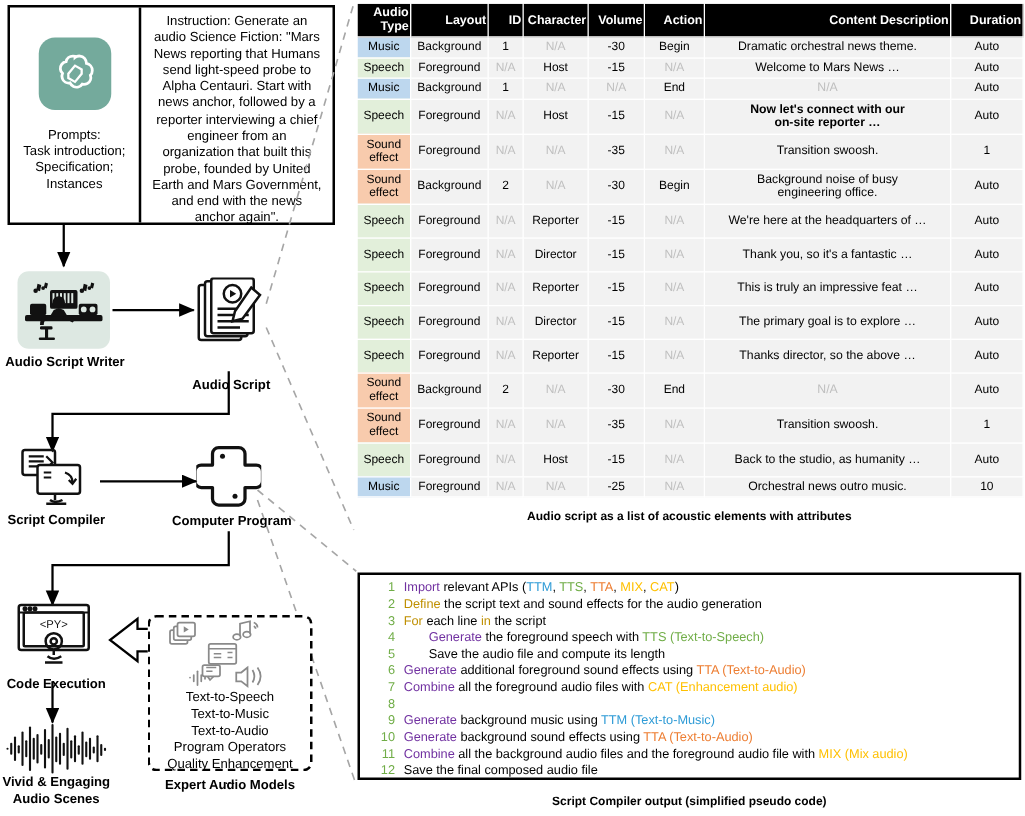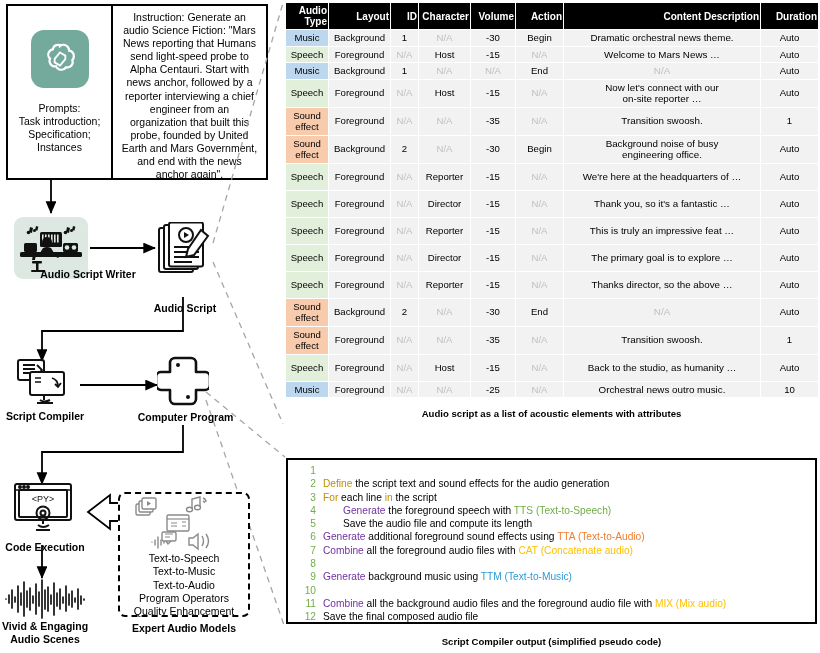--- a/index.html
+++ b/index.html
@@ -137,21 +137,21 @@
       <circle cx="55.5" cy="11.4" r="1.5"></circle>
     <circle cx="31" cy="23" r="5"></circle>
     <path d="M27 29 q4 -2 8 0 l3 5 l-14 0 z"></path>
     <path d="M35 34 q6 -1 9 3 l-2 2 q-4 -3 -8 -2 z"></path>
     <path d="M20 34 q-4 1 -4 7 l3 0 q0 -4 3 -5 z"></path>
     <rect x="16" y="42" width="10" height="2.5" rx="1"></rect>
     <rect x="20" y="44" width="2.5" height="8"></rect>
     <rect x="15" y="51" width="13" height="2" rx="1"></rect>
   </g>
 </svg>
-<div class="abs node-label" style="left:0;top:268px;width:104px;margin-left:36px;">Audio Script Writer</div>
+<div class="abs node-label" style="left:0;top:284px;width:104px;">Audio Script Writer</div>
 
 <svg class="abs" style="left:155px;top:222px;" width="60" height="60" viewBox="0 0 60 60">
   <g fill="none" stroke="#111" stroke-width="2">
     <rect x="4" y="6" width="34" height="44" rx="2"></rect>
     <rect x="9" y="3" width="34" height="44" rx="2" fill="#fff"></rect>
     <rect x="14" y="0.5" width="34" height="44" rx="2" fill="#fff"></rect>
     <circle cx="31" cy="13" r="7"></circle>
     <path d="M29 10 l5 3 l-5 3 z" fill="#111" stroke="none"></path>
     <path d="M19 25 h25 M19 30 h25 M19 35 h25 M19 40 h18"></path>
     <path d="M46 8 l7 6 l-14 19 l-8 2 l2 -8 z" fill="#fff"></path>
@@ -327,21 +327,21 @@
           <td class="desc na" style="white-space: pre-line;">N/A</td>
           <td style="white-space: pre-line;">Auto</td>
         </tr>
         <tr>
           <td class="t-speech" style="white-space: pre-line; height: 22px;">Speech</td>
           <td style="white-space: pre-line; height: 22px;">Foreground</td>
           <td class="na" style="white-space: pre-line; height: 22px;">N/A</td>
           <td style="white-space: pre-line; height: 22px;">Host</td>
           <td style="white-space: pre-line; height: 22px;">-15</td>
           <td class="na" style="white-space: pre-line; height: 22px;">N/A</td>
-          <td class="desc" style="white-space: pre-line; height: 22px;">Now let's connect with our
+          <td class="desc" style="white-space: pre-line; height: 22px; font-weight: bold;">Now let's connect with our
 on-site reporter …</td>
           <td style="white-space: pre-line; height: 22px;">Auto</td>
         </tr>
         <tr>
           <td class="t-sfx" style="white-space: pre-line; height: 22px;">Sound
 effect</td>
           <td style="white-space: pre-line; height: 22px;">Foreground</td>
           <td class="na" style="white-space: pre-line; height: 22px;">N/A</td>
           <td class="na" style="white-space: pre-line; height: 22px;">N/A</td>
           <td style="white-space: pre-line; height: 22px;">-35</td>
@@ -455,20 +455,21 @@
         </tr>
       </tbody>
   </table>
   <div class="cap" style="margin-top:10px;">Audio script as a list of acoustic elements with attributes</div>
 </div>
 
 <div class="abs" id="code-box">
   <div id="code-lines">
       <div class="code-line">
         <span class="ln">1</span>
+        <span><span class="kw-p">Import</span><span> relevant APIs (</span><span class="c-ttm">TTM</span><span>, </span><span class="c-tts">TTS</span><span>, </span><span class="c-tta">TTA</span><span>, </span><span class="c-mix">MIX</span><span>, </span><span class="c-cat">CAT</span><span>)</span></span>
       </div>
       <div class="code-line">
         <span class="ln">2</span>
         <span><span class="kw-y">Define</span><span> the script text and sound effects for the audio generation</span></span>
       </div>
       <div class="code-line">
         <span class="ln">3</span>
         <span><span class="kw-y">For</span><span> each line </span><span class="kw-y">in</span><span> the script</span></span>
       </div>
       <div class="code-line">
@@ -478,31 +479,32 @@
       <div class="code-line">
         <span class="ln">5</span>
         <span class="ind1"><span>Save the audio file and compute its length</span></span>
       </div>
       <div class="code-line">
         <span class="ln">6</span>
         <span><span class="kw-p">Generate</span><span> additional foreground sound effects using </span><span class="c-tta">TTA (Text-to-Audio)</span></span>
       </div>
       <div class="code-line">
         <span class="ln">7</span>
-        <span><span class="kw-p">Combine</span><span> all the foreground audio files with </span><span class="c-cat">CAT (Concatenate audio)</span></span>
+        <span><span class="kw-p">Combine</span><span> all the foreground audio files with </span><span class="c-cat">CAT (Enhancement audio)</span></span>
       </div>
       <div class="code-line">
         <span class="ln">8</span>
       </div>
       <div class="code-line">
         <span class="ln">9</span>
         <span><span class="kw-p">Generate</span><span> background music using </span><span class="c-ttm">TTM (Text-to-Music)</span></span>
       </div>
       <div class="code-line">
         <span class="ln">10</span>
+        <span><span class="kw-p">Generate</span><span> background sound effects using </span><span class="c-tta">TTA (Text-to-Audio)</span></span>
       </div>
       <div class="code-line">
         <span class="ln">11</span>
         <span><span class="kw-p">Combine</span><span> all the background audio files and the foreground audio file with </span><span class="c-mix">MIX (Mix audio)</span></span>
       </div>
       <div class="code-line">
         <span class="ln">12</span>
         <span><span>Save the final composed audio file</span></span>
       </div>
     </div>

